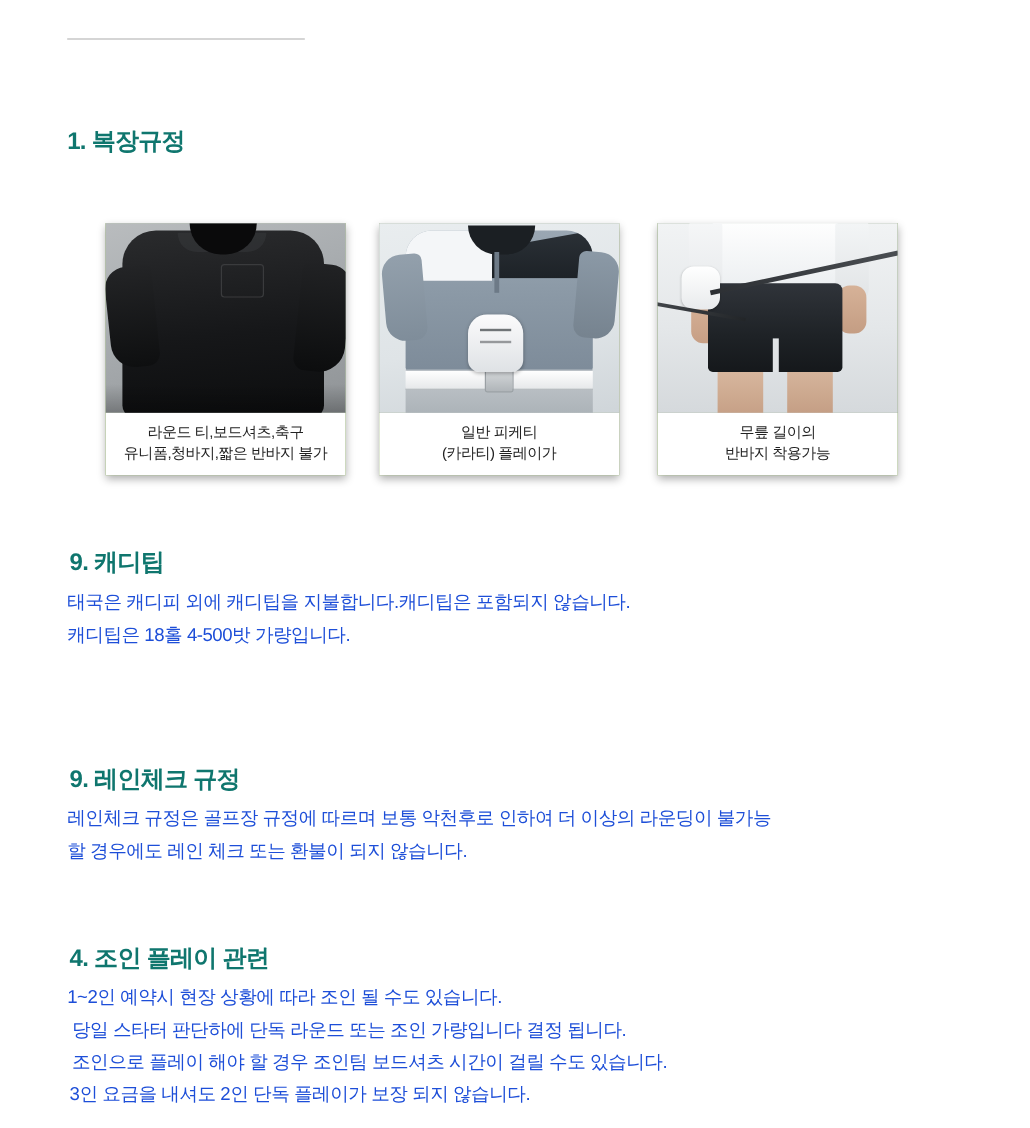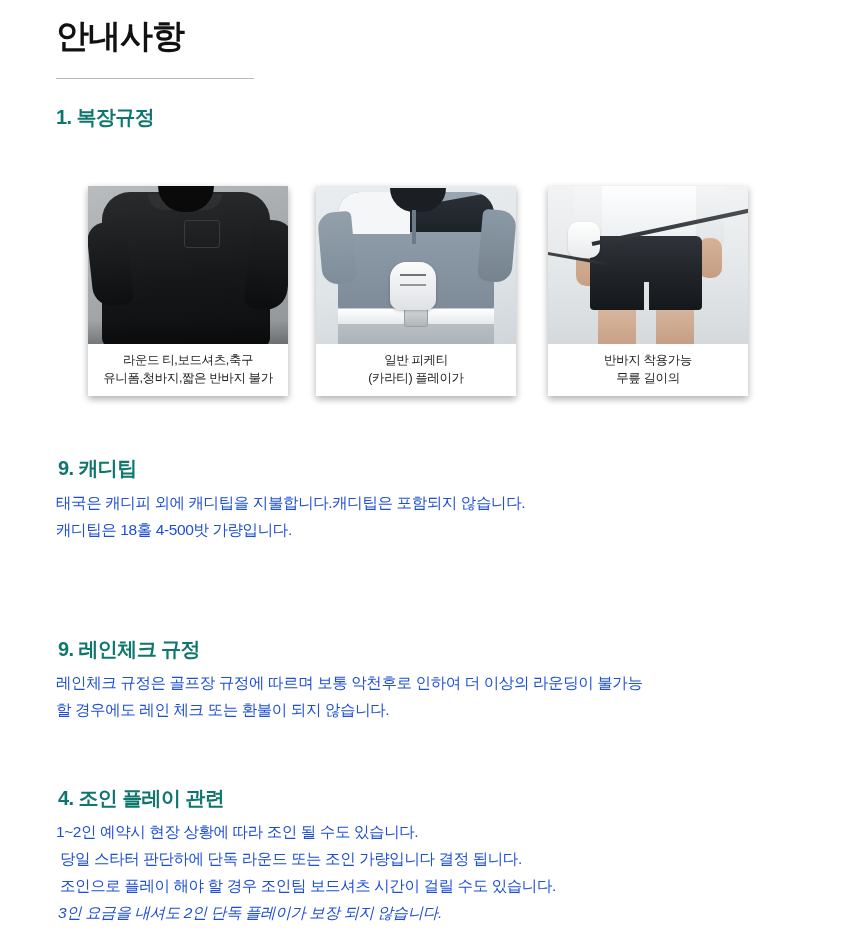--- a/index.html
+++ b/index.html
@@ -272,21 +272,20 @@
     background: linear-gradient(90deg,#43474b,#222528);
     transform: rotate(10deg);
   }
 </style>
 </head>
 <body>
 
 <div class="page">
 
   <div class="doc-title-wrap">
-    <h1 class="doc-title">안내사항</h1>
     <div class="title-rule"></div>
   </div>
 
   <div class="section-heading" style="left:56px; top:104px;">1. 복장규정</div>
 
   <div class="cards">
 
     <div class="card card1">
       <div class="card-caption-top">입장 불가 복장</div>
       <div class="card-shell">
@@ -345,34 +344,34 @@
           <div class="ph3-arm-skin-r"></div>
           <div class="ph3-shorts"></div>
           <div class="ph3-shorts-gap"></div>
           <div class="ph3-legs-l"></div>
           <div class="ph3-legs-r"></div>
           <div class="ph3-glove"></div>
           <div class="ph3-club"></div>
           <div class="ph3-club2"></div>
         </div>
         <div class="card-footer">
+          <div>무릎 길이의</div>
           <div>반바지 착용가능</div>
-          <div>무릎 길이의</div>
         </div>
       </div>
     </div>
   </div>
 
   <div class="section-heading" style="left:58px; top:455px;">9. 캐디팁</div>
   <div class="body-line" style="left:56px; top:491px;">태국은 캐디피 외에 캐디팁을 지불합니다.캐디팁은 포함되지 않습니다.</div>
   <div class="body-line" style="left:56px; top:518px;">캐디팁은 18홀 4-500밧 가량입니다.</div>
 
   <div class="section-heading" style="left:58px; top:636px;">9. 레인체크 규정</div>
   <div class="body-line" style="left:56px; top:671px;">레인체크 규정은 골프장 규정에 따르며 보통 악천후로 인하여 더 이상의 라운딩이 불가능</div>
   <div class="body-line" style="left:56px; top:698px;">할 경우에도 레인 체크 또는 환불이 되지 않습니다.</div>
 
   <div class="section-heading" style="left:58px; top:785px;">4. 조인 플레이 관련</div>
   <div class="body-line" style="left:56px; top:820px;">1~2인 예약시 현장 상황에 따라 조인 될 수도 있습니다.</div>
   <div class="body-line" style="left:60px; top:847px;">당일 스타터 판단하에 단독 라운드 또는 조인 가량입니다 결정 됩니다.</div>
   <div class="body-line" style="left:60px; top:874px;">조인으로 플레이 해야 할 경우 조인팀 보드셔츠 시간이 걸릴 수도 있습니다.</div>
-  <div class="body-line" style="left:58px; top:901px;font-style:italic;">3인 요금을 내셔도 2인 단독 플레이가 보장 되지 않습니다.</div>
+  <div class="body-line" style="left:58px; top:901px;">3인 요금을 내셔도 2인 단독 플레이가 보장 되지 않습니다.</div>
 
 </div>
 
 </body></html>

